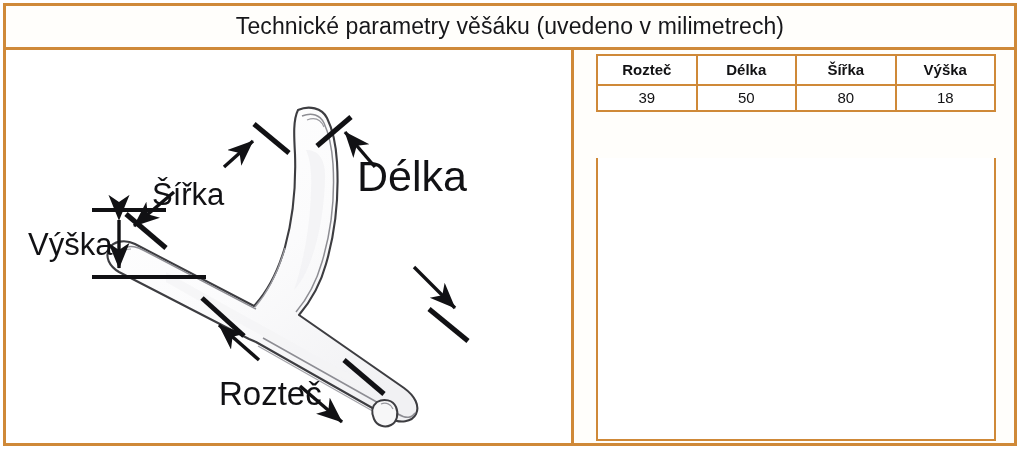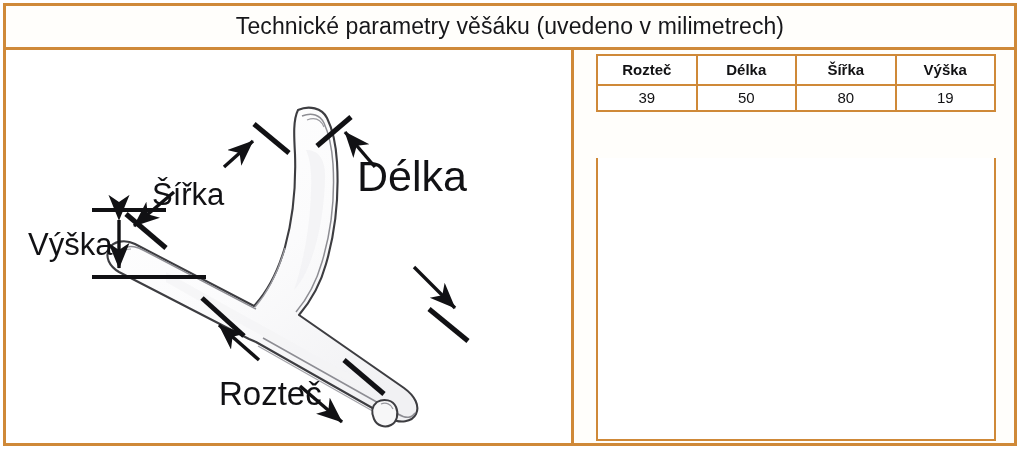--- a/index.html
+++ b/index.html
@@ -277,20 +277,20 @@
           <th>Délka</th>
           <th>Šířka</th>
           <th>Výška</th>
         </tr>
       </thead>
       <tbody>
         <tr>
           <td>39</td>
           <td>50</td>
           <td>80</td>
-          <td>19</td>
+          <td>18</td>
         </tr>
       </tbody>
     </table>
     <div class="table-body-void"></div>
   </div>
 
 </div>
 
 </body></html>

